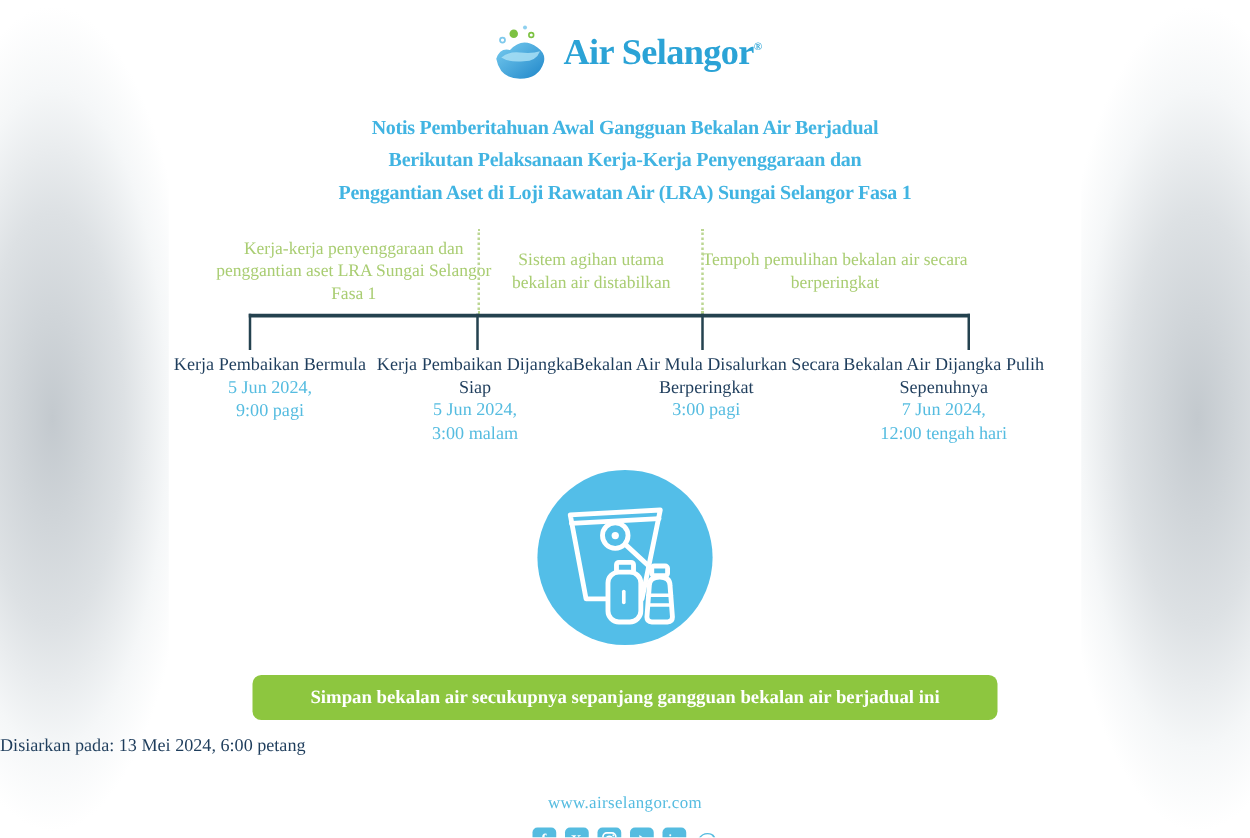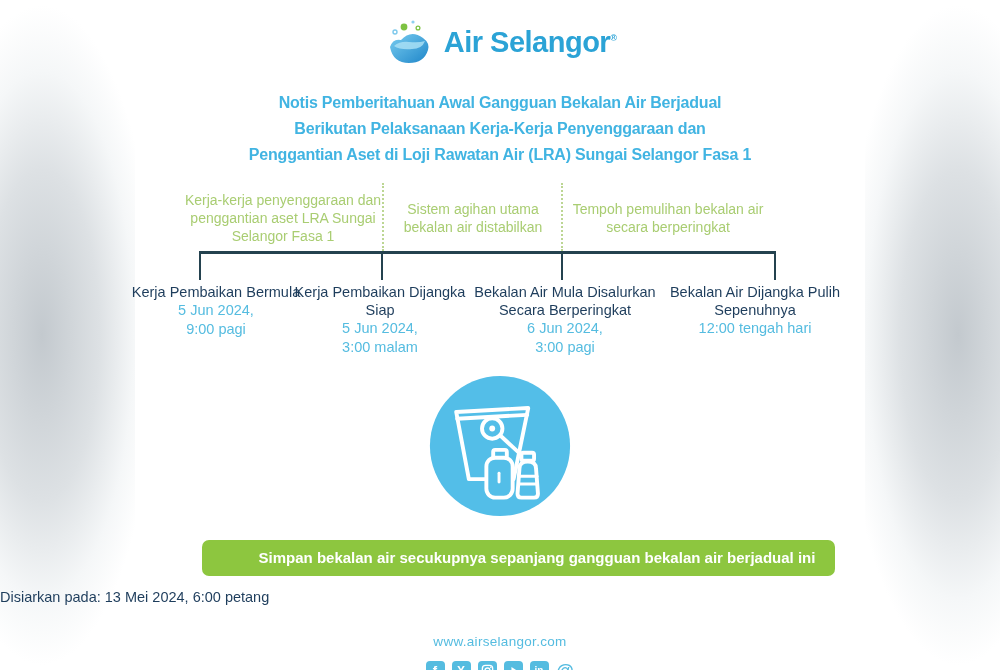--- a/index.html
+++ b/index.html
@@ -1,19 +1,19 @@
 <!DOCTYPE html>
 <html style="--brand-blue: #2BA3D6; --title-blue: #41B4E2; --phase-green: #A9CD72; --banner-green: #8DC63F; --navy: #1E3D5C; --date-blue: #55BCE0; --timeline-dark: #24424F; --icon-blue: #53BEE8;"><head>
 <meta charset="utf-8">
 <style>
   html,body { margin:0; padding:0; background:#ffffff; }
   .stage {
     position:relative; width:1000px; height:670px; overflow:hidden;
     background:#ffffff;
-    font-family:Liberation Sans, sans-serif;
+    font-family:Liberation Serif, serif;
   }
   .band { position:absolute; top:0; height:670px; width:135px; }
   .band-left  { left:0;  background: radial-gradient(ellipse 115px 330px at 42px 335px, #c3c9ce 0%, #dde1e4 50%, #f5f7f8 80%, #ffffff 100%); }
   .band-right { right:0; background: radial-gradient(ellipse 115px 330px at 93px 335px, #c3c9ce 0%, #dde1e4 50%, #f5f7f8 80%, #ffffff 100%); }
 
   
   .logo-row { position:absolute; left:0; top:16px; width:100%; display:flex; align-items:center; justify-content:center; }
   .logo-mark { width:52px; height:52px; margin-right:8px; }
   .logo-text { font-size:29px; font-weight:bold; color:var(--brand-blue); letter-spacing:-0.5px; }
   .logo-text sup { font-size:9px; color:var(--brand-blue); }
@@ -38,21 +38,21 @@
   .event-date, .event-time { color:var(--date-blue); font-size:14.5px; line-height:19px; }
   .event-1 { left:126px; width:180px; } .event-2 { left:290px; width:180px; }
   .event-3 { left:453px; width:224px; } .event-4 { left:658px; width:194px; }
 
   
   .bucket-wrap { position:absolute; left:427px; top:373px; width:146px; height:146px; }
 
   
   .banner { position:absolute; left:202px; top:540px; width:596px; height:36px;
             background:var(--banner-green); border-radius:7px;
-            color:#ffffff; font-size:15px; font-weight:bold; text-align:center; line-height:36px;padding-left:37px; }
+            color:#ffffff; font-size:15px; font-weight:bold; text-align:center; line-height:36px; }
 
   .published { position:absolute; left:0; top:589px; width:100%; 
                color:var(--navy); font-size:14.5px; }
 
   
   .footer { position:absolute; left:0; top:634px; width:100%; display:flex; align-items:center; justify-content:center; gap:12px;flex-direction:column; }
   .website { color:var(--date-blue); font-size:13.5px; letter-spacing:0.3px; }
   .social { display:flex; gap:7px; align-items:center; }
   .sq { width:19px; height:19px; border-radius:4px; background:var(--date-blue); color:#fff;
         display:flex; align-items:center; justify-content:center;
@@ -110,25 +110,25 @@
       <div class="event-date">5 Jun 2024,</div>
       <div class="event-time">9:00 pagi</div>
     </div>
     <div class="event event-2">
       <div class="event-name">Kerja Pembaikan Dijangka Siap</div>
       <div class="event-date">5 Jun 2024,</div>
       <div class="event-time">3:00 malam</div>
     </div>
     <div class="event event-3">
       <div class="event-name">Bekalan Air Mula Disalurkan Secara Berperingkat</div>
-      <div class="event-date">6 Jun 2024,</div>
       <div class="event-time">3:00 pagi</div>
     </div>
     <div class="event event-4">
       <div class="event-name">Bekalan Air Dijangka Pulih Sepenuhnya</div>
+      <div class="event-date">7 Jun 2024,</div>
       <div class="event-time">12:00 tengah hari</div>
     </div>
   </div>
 
   <div class="bucket-wrap">
     <svg viewBox="0 0 150 150" width="146" height="146">
       <circle cx="75" cy="75" r="72" fill="#53BEE8"></circle>
       <g stroke="#ffffff" stroke-width="4" fill="none" stroke-linejoin="round" stroke-linecap="round">
         <path d="M30 40 L104 36 L89 109 L43 109 Z"></path>
         <path d="M31 47 L103 43"></path>

